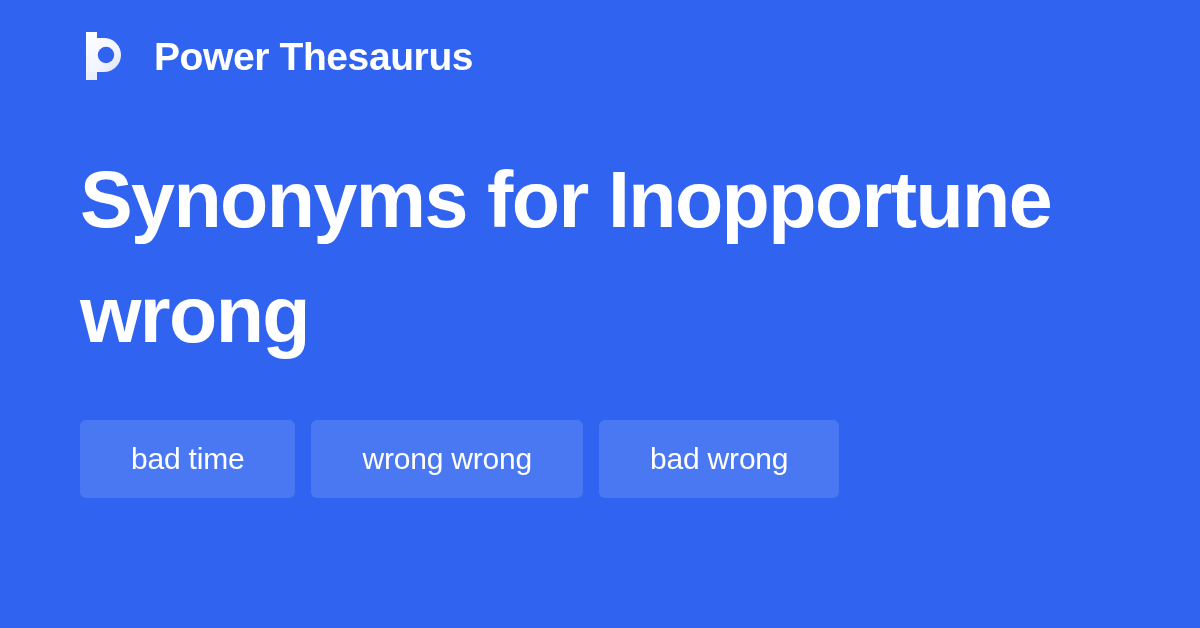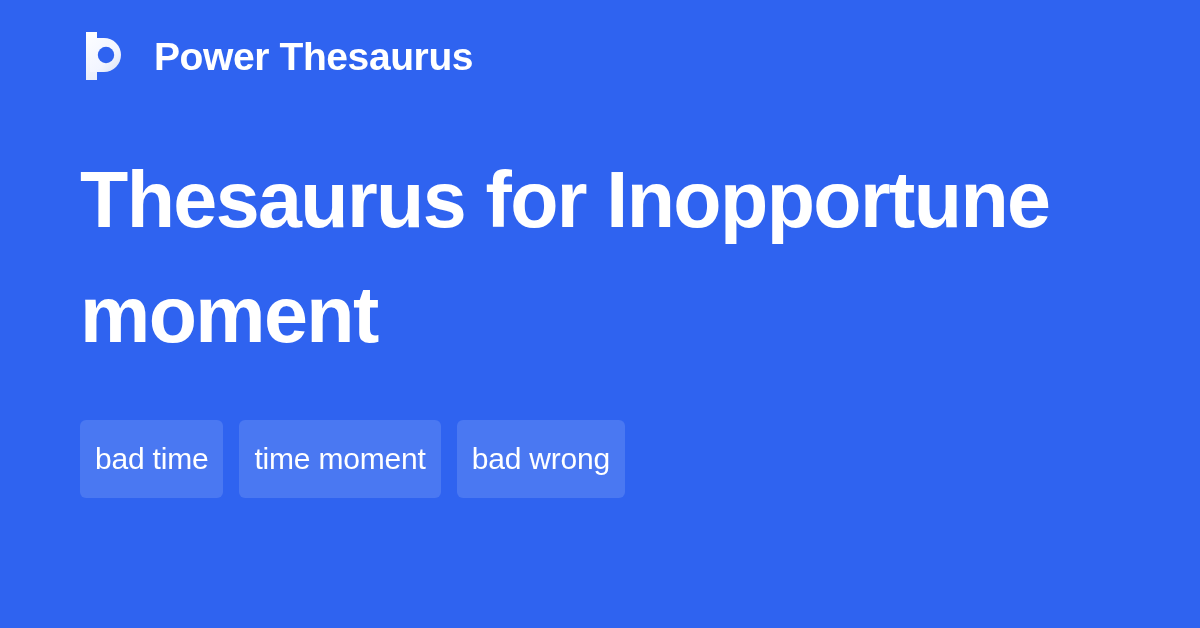--- a/index.html
+++ b/index.html
@@ -76,21 +76,21 @@
     width: 1060px;
     display: flex;
     flex-wrap: wrap;
     gap: 17px 16px;
     align-content: flex-start;
   }
 
   .chip {
     height: 78px;
     box-sizing: border-box;
-    padding: 0 15px;
+    padding: 0 51px;
     display: flex;
     align-items: center;
     justify-content: center;
     background: #4a78f2;
     border-radius: 6px;
     color: #ffffff;
     font-size: 30px;
     line-height: 1;
     font-weight: 400;
     letter-spacing: -0.2px;
@@ -121,21 +121,21 @@
             <circle cx="26" cy="25" r="8.2" fill="#000"></circle>
           </mask>
         </defs>
         <rect x="6" y="2" width="11" height="48" rx="0" fill="url(#stemGrad)"></rect>
         <rect x="0" y="0" width="52" height="52" fill="url(#bowlGrad)" mask="url(#bowlMask)"></rect>
       </svg>
     </span>
     <span class="brand-name">Power Thesaurus</span>
   </div>
 
-  <h1 class="headline">Thesaurus for Inopportune moment</h1>
+  <h1 class="headline">Synonyms for Inopportune wrong</h1>
 
   <div class="chips">
     <div class="chip">bad time</div>
-    <div class="chip">time moment</div>
+    <div class="chip">wrong wrong</div>
     <div class="chip">bad wrong</div>
   </div>
 
 </div>
 
 </body></html>

